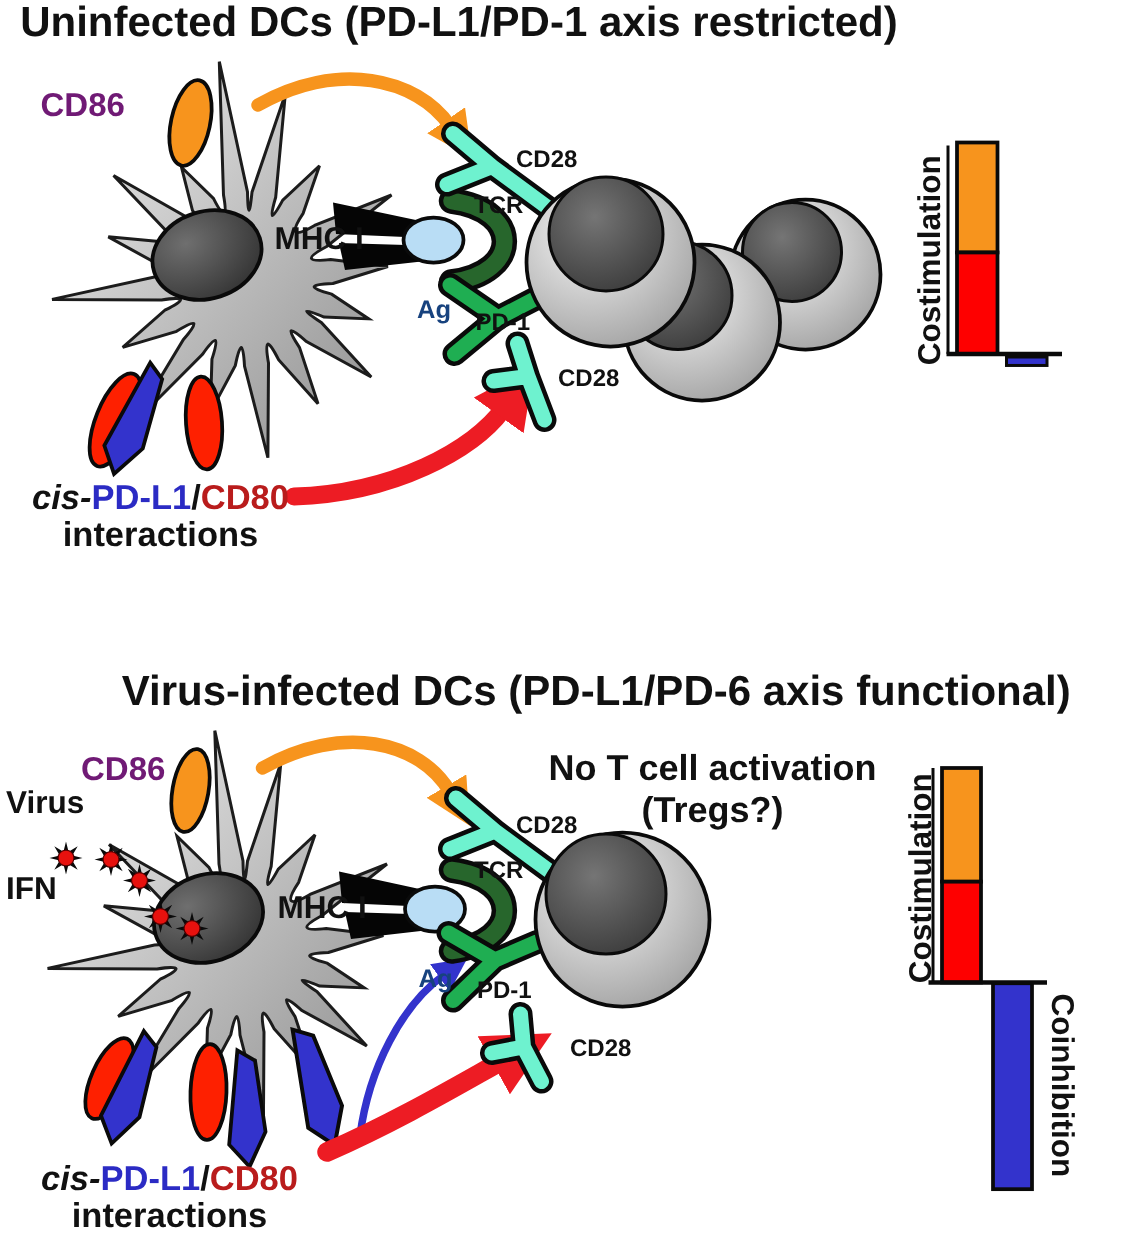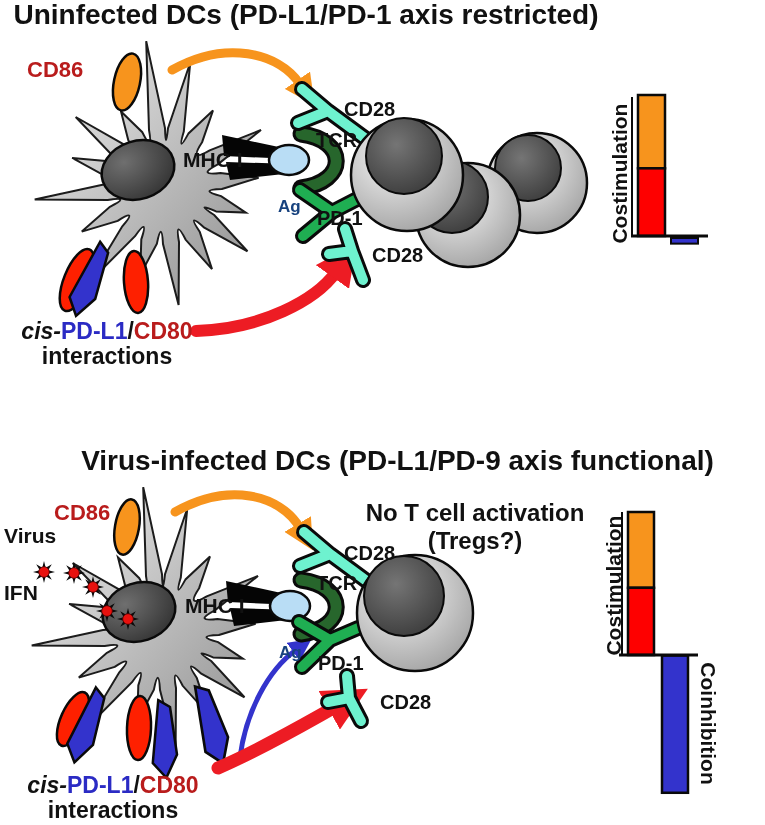--- a/index.html
+++ b/index.html
@@ -5,24 +5,24 @@
   html,body{margin:0;padding:0;background:#fff;}
   #fig{position:relative;width:765px;height:825px;background:#fff;overflow:hidden;
        font-family:"Liberation Sans",sans-serif;}
   svg{position:absolute;left:0;top:0;}
   .lbl{position:absolute;font-weight:bold;color:#111;white-space:nowrap;line-height:1.1;}
   .t28{font-size:28px;}
   .t24{font-size:24px;}
   .t23{font-size:23px;}
   .t22{font-size:22px;}
   .t21{font-size:21px;}
-  .t20{font-size:20px;}
+  .t20{font-size:16px;}
   .t17{font-size:17px;margin-top:48px;}
   .ctr{text-align:center;}
-  .orange{color:#b91c1c;}
+  .orange{color:#701a75;}
   .blue{color:#2b2bc4;}
   .red{color:#b91c1c;}
   .navy{color:#17427e;}
   .i{font-style:italic;}
   .rotccw{transform:rotate(-90deg);transform-origin:center;}
   .rotcw{transform:rotate(90deg);transform-origin:center;}
 </style>
 </head>
 <body>
 
@@ -169,21 +169,21 @@
 <div class="lbl t21" style="left:183px;top:148px;">MHC I</div>
 <div class="lbl t17 navy" style="left:278px;top:150px;">Ag</div>
 <div class="lbl t20" style="left:317px;top:207px;">PD-1</div>
 <div class="lbl t20" style="left:372px;top:244px;">CD28</div>
 <div class="lbl t23 ctr" style="left:12px;top:319px;width:190px;">
   <span class="i">cis-</span><span class="blue">PD-L1</span><span>/</span><span class="red">CD80</span><br>
   <span>interactions</span>
 </div>
 <div class="lbl t21 ctr rotccw" style="left:547px;top:162px;width:146px;">Costimulation</div>
 
-<div class="lbl t28 ctr" style="left:30px;top:446px;width:735px;">Virus-infected DCs (PD-L1/PD-9 axis functional)</div>
+<div class="lbl t28 ctr" style="left:30px;top:446px;width:735px;">Virus-infected DCs (PD-L1/PD-6 axis functional)</div>
 <div class="lbl t22 orange" style="left:54px;top:501px;">CD86</div>
 <div class="lbl t21" style="left:4px;top:524px;">Virus</div>
 <div class="lbl t21" style="left:4px;top:581px;">IFN</div>
 <div class="lbl t24 ctr" style="left:355px;top:528px;width:240px;">(Tregs?)</div>
 <div class="lbl t24 ctr" style="left:355px;top:500px;width:240px;">No T cell activation</div>
 <div class="lbl t20" style="left:344px;top:542px;">CD28</div>
 <div class="lbl t20" style="left:316px;top:572px;">TCR</div>
 <div class="lbl t21" style="left:185px;top:594px;">MHC I</div>
 <div class="lbl t17 navy" style="left:279px;top:596px;">Ag</div>
 <div class="lbl t20" style="left:318px;top:652px;">PD-1</div>

